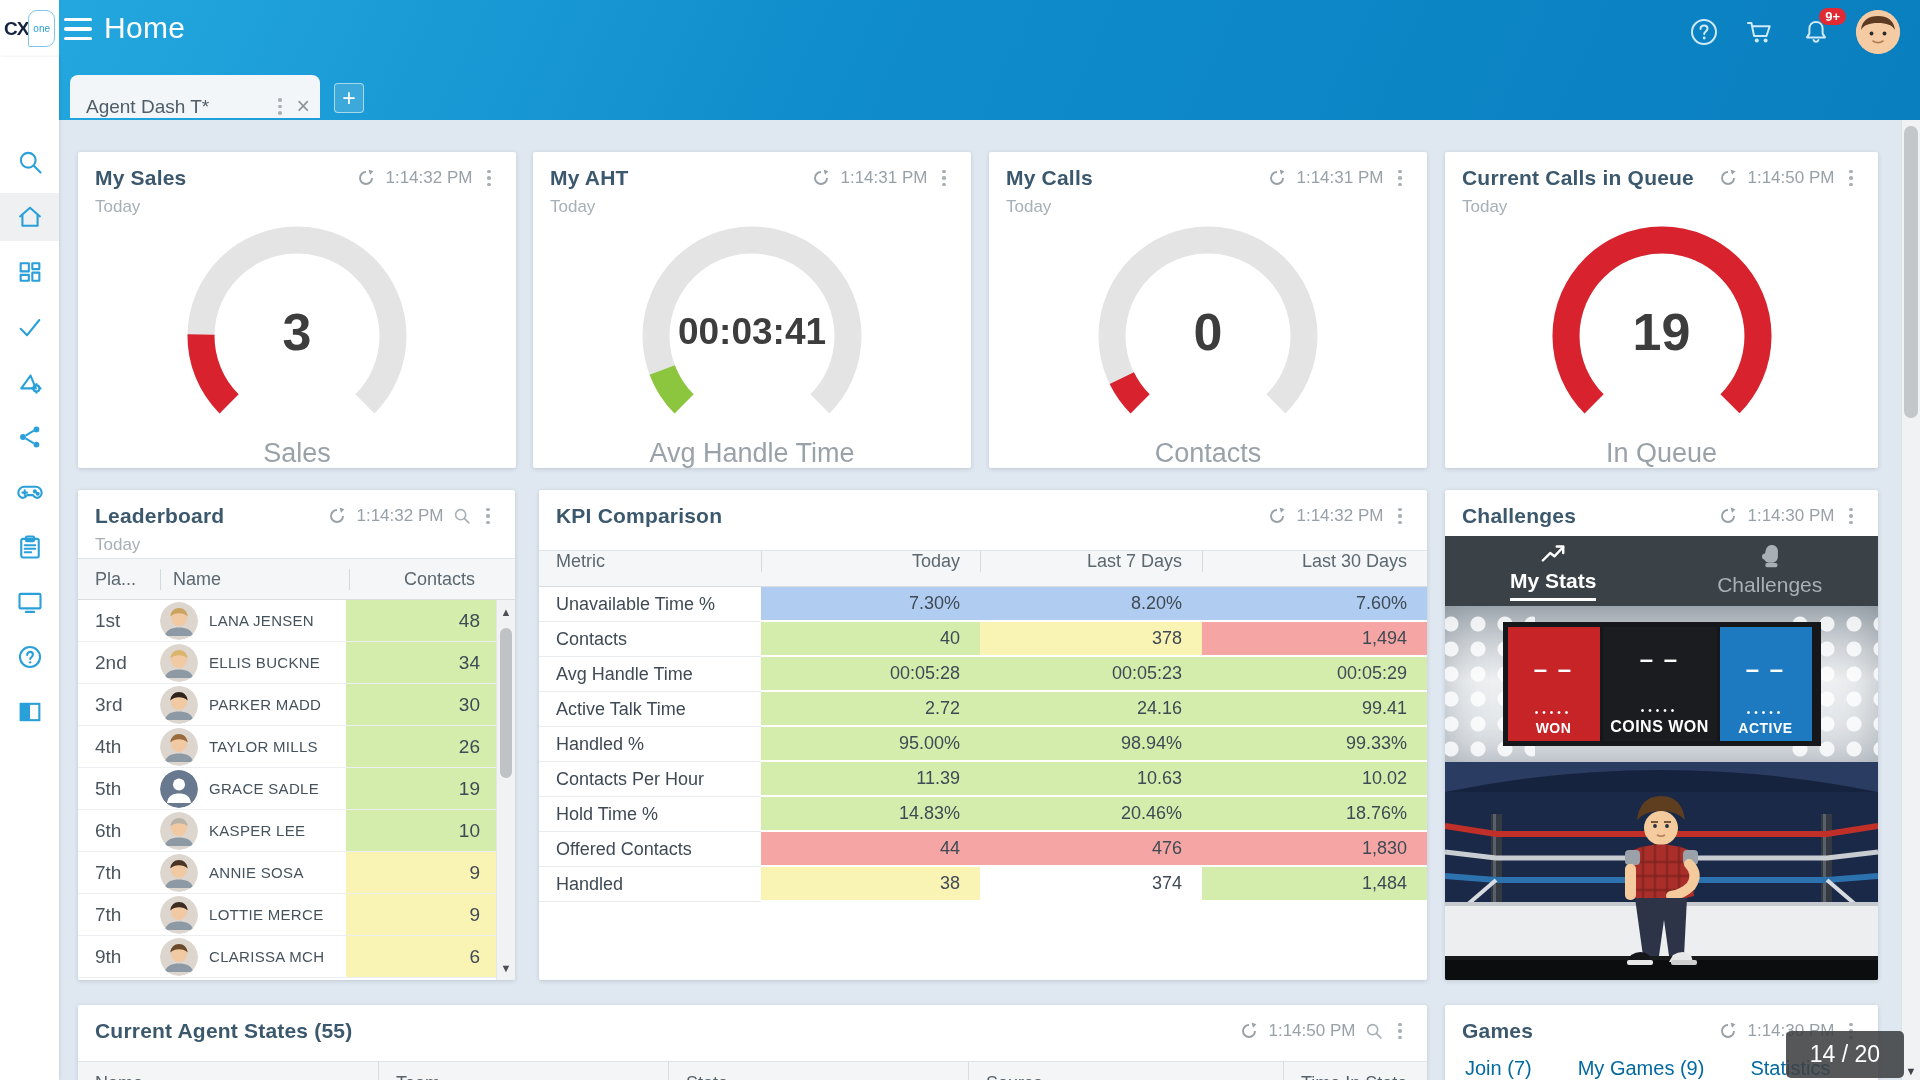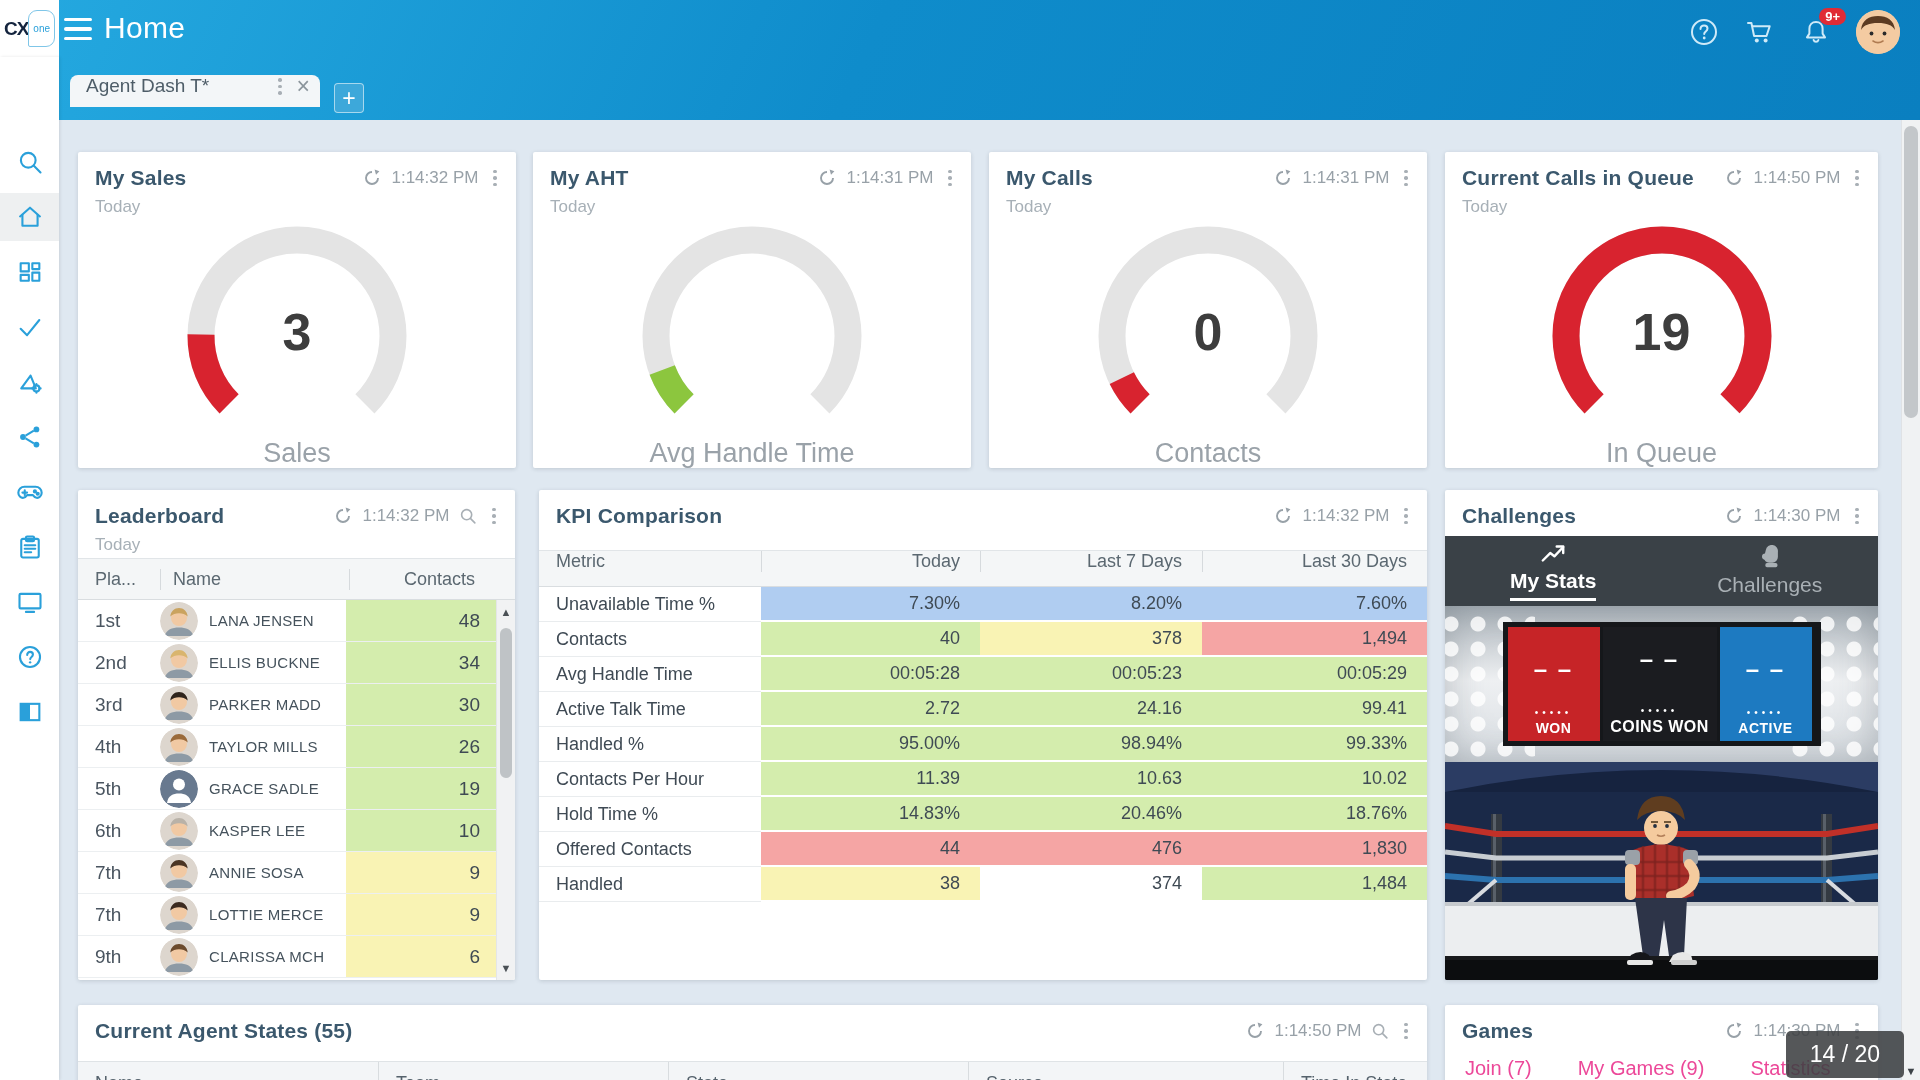--- a/index.html
+++ b/index.html
@@ -17,37 +17,37 @@
   .hamburger i{display:block;height:3.4px;background:#fff;border-radius:2px}
   .home-title{position:absolute;left:104px;top:11px;font-size:30px;color:#fff;font-weight:500;letter-spacing:.3px}
   .top-icons{position:absolute;right:20px;top:10px;display:flex;align-items:center;gap:24px}
   .top-ic{width:32px;height:32px;color:#cfeaf8;position:relative;cursor:pointer}
   .top-ic svg{width:100%;height:100%}
   .bell-badge{position:absolute;right:-14px;top:-8px;background:#e02b35;color:#fff;font-size:13px;font-weight:700;border-radius:10px;padding:2px 6px;line-height:1}
   .avatar-top{width:44px;height:44px;border-radius:50%;overflow:hidden;cursor:pointer;background:#f4cba2}
   .avatar-top svg{width:100%;height:100%}
 
   
-  .tab{position:absolute;left:70px;top:75px;width:250px;height:32px;background:#f3f6f8;border-radius:8px 8px 0 0;display:flex;align-items:flex-start;padding:0 10px 0 16px;cursor:pointer}
+  .tab{position:absolute;left:70px;top:75px;width:250px;height:43px;background:#f3f6f8;border-radius:8px 8px 0 0;display:flex;align-items:flex-end;padding:0 10px 0 16px;cursor:pointer}
   .tab-label{flex:1;font-size:19px;color:#4e5d68}
   .kebab{display:inline-flex;flex-direction:column;gap:3px;padding:3px 5px;cursor:pointer}
   .kebab i{width:3.6px;height:3.6px;border-radius:50%;background:#a8afb5}
   .tab-close{font-size:23px;color:#8b959c;margin-left:10px;cursor:pointer;line-height:1}
   .tab-add{position:absolute;left:334px;top:83px;width:30px;height:30px;background:#3da8da;border:1px solid rgba(255,255,255,.55);border-radius:4px;color:#fff;font-size:23px;display:flex;align-items:center;justify-content:center;cursor:pointer}
 
   
   .sidebar{position:absolute;left:0;top:57px;width:59px;bottom:0;background:#fff;box-shadow:1px 0 3px rgba(0,0,0,.10);display:flex;flex-direction:column;align-items:stretch;padding-top:81px;gap:7px;z-index:3}
   .side-item{height:48px;display:flex;align-items:center;justify-content:center;cursor:pointer}
   .side-item.active{background:#eef0f1}
   .side-icon{width:28px;height:28px;color:#2aa0da}
   .side-icon svg{width:100%;height:100%}
 
   
   .card{position:absolute;background:#fff;border-radius:2px;box-shadow:0 1px 4px rgba(25,39,52,.16)}
-  .card-head{display:flex;align-items:center;padding:14px 14px 0 17px}
+  .card-head{display:flex;align-items:center;padding:14px 20px 0 17px}
   .card-title{flex:1;font-size:21px;font-weight:600;color:#3b586d;letter-spacing:.2px;white-space:nowrap;overflow:hidden}
   .head-right{display:flex;align-items:center;gap:10px;color:#98a1a8;font-size:17px}
   .refresh-ic{width:18px;height:18px;color:#98a1a8;cursor:pointer}
   .refresh-ic svg{width:100%;height:100%}
   .search-ic{width:18px;height:18px;color:#a8afb5;cursor:pointer}
   .search-ic svg{width:100%;height:100%}
   .card-sub{padding:7px 17px 0;font-size:17px;color:#a7b0b7}
 
   
   .gauge-wrap{position:absolute;left:0;right:0;top:62px;display:flex;flex-direction:column;align-items:center}
@@ -109,21 +109,21 @@
   .sb-panel.p1 .sb-label{font-size:16px}
   .ch-arena{position:absolute;top:272px;left:0;right:0;bottom:0;overflow:hidden}
   .ch-arena svg{width:100%;height:100%;display:block}
 
   
   .as-head-row{position:absolute;top:56px;left:0;right:0;height:44px;background:#f3f5f7;border-top:1px solid #dfe3e6;display:flex;font-size:18px;color:#55626c}
   .as-col{display:flex;align-items:center;padding-left:17px}
   .as-col+.as-col{border-left:1px solid #d8dcdf}
 
   
-  .games-tabs{position:absolute;top:52px;left:20px;right:10px;display:flex;gap:46px;font-size:20px;color:#ec4899;white-space:nowrap}
+  .games-tabs{position:absolute;top:52px;left:20px;right:10px;display:flex;gap:46px;font-size:20px;color:#0369a1;white-space:nowrap}
   .games-tab{cursor:pointer}
 
   
   .page-badge{position:absolute;left:1786px;top:1031px;width:118px;height:47px;background:rgba(62,64,66,.88);color:#fff;font-size:23px;display:flex;align-items:center;justify-content:center;border-radius:5px;z-index:8}
   .pagebar{position:absolute;right:0;top:120px;width:19px;bottom:0;background:#f0f2f3;border-left:1px solid #dfe2e5;z-index:6}
   .pagebar .thumb{position:absolute;left:2px;right:2px;top:6px;height:292px;background:#c3c7ca;border-radius:8px;cursor:pointer}
   .pagebar .down{position:absolute;bottom:3px;left:0;right:0;text-align:center;font-size:11px;color:#3c4247;cursor:pointer}
 </style>
 </head>
 <body>
@@ -319,20 +319,21 @@
           </span>
       </span>
     </div>
     <div class="card-sub">Today</div>
     <div class="gauge-wrap">
       <div class="gauge-box">
         <svg class="gauge" viewBox="0 0 270 240">
             <path d="M 67.1 189.9 A 96 96 0 1 1 202.9 189.9" stroke="#e4e4e4" stroke-width="27" fill="none"></path>
             <path d="M 67.1 189.9 A 96 96 0 0 1 45.2 155.9" stroke="#8cc63e" stroke-width="27" fill="none"></path>
           </svg>
+        <div class="gauge-value small">00:03:41</div>
       </div>
       <div class="gauge-label">Avg Handle Time</div>
     </div>
   </div>
 
   <div class="card gauge-card" style="left:989px;top:152px;width:438px;height:316px">
     <div class="card-head">
       <span class="card-title">My Calls</span>
       <span class="head-right">
         <span class="refresh-ic js-refresh"><svg viewBox="0 0 18 18">

